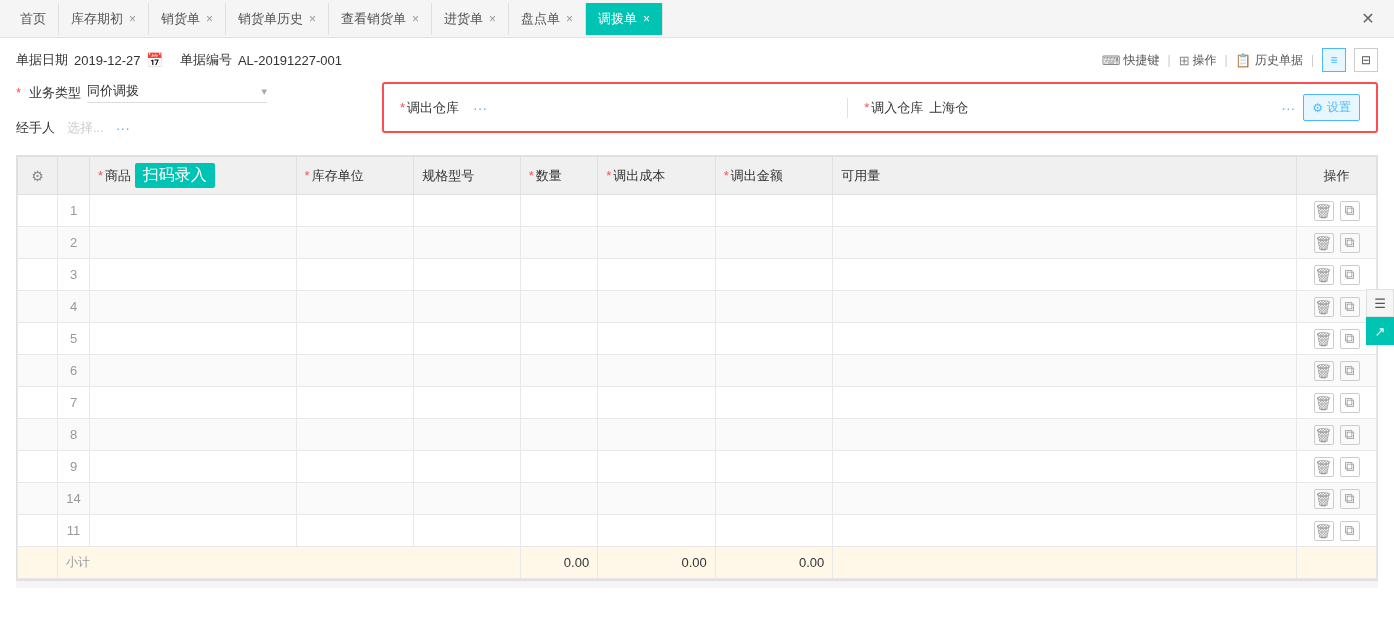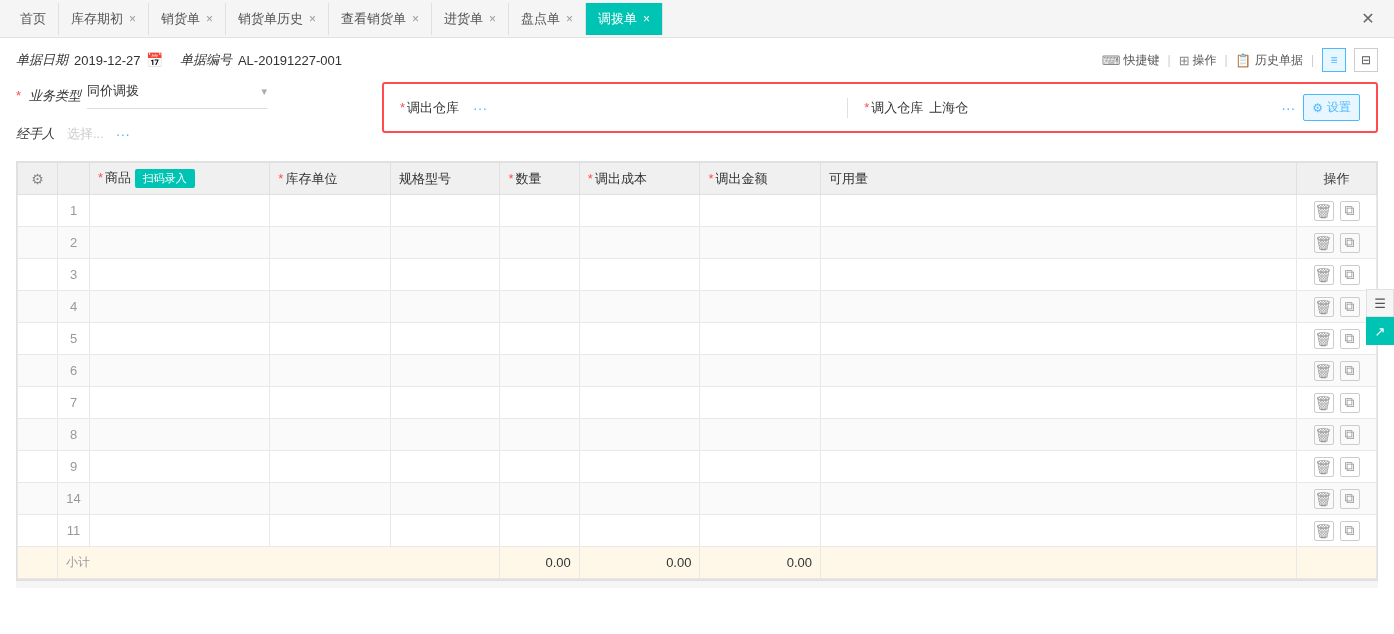--- a/index.html
+++ b/index.html
@@ -76,21 +76,20 @@
     }
     .field-group {
       display: flex;
       align-items: center;
       gap: 6px;
     }
     .field-label {
       color: #333;
       font-size: 13px;
       white-space: nowrap;
-      font-style: italic;
     }
     .field-value {
       color: #333;
       font-size: 13px;
     }
     .calendar-icon {
       color: #aaa;
       cursor: pointer;
       font-size: 14px;
     }
@@ -136,21 +135,21 @@
       display: flex;
       align-items: center;
       gap: 6px;
     }
     .required-star { color: #ff4d4f; margin-right: 2px; }
     .form-select-wrapper {
       display: flex;
       align-items: center;
       min-width: 180px;
       border-bottom: 1px solid #ddd;
-      padding-bottom: 8px;
+      padding-bottom: 2px;
     }
     .form-select-value {
       flex: 1;
       font-size: 13px;
       color: #333;
     }
     .form-select-arrow {
       color: #aaa;
       font-size: 11px;
       cursor: pointer;
@@ -283,21 +282,21 @@
     }
 
     
     .scan-btn {
       background: #00c4b3;
       color: #fff;
       border: none;
       padding: 2px 8px;
       border-radius: 2px;
       cursor: pointer;
-      font-size: 11px;
+      font-size: 16px;
     }
 
     
     .th-required { color: #ff4d4f; margin-right: 2px; }
 
     
     .gear-icon { color: #888; cursor: pointer; font-size: 14px; }
 
     
     .right-side-btns {

